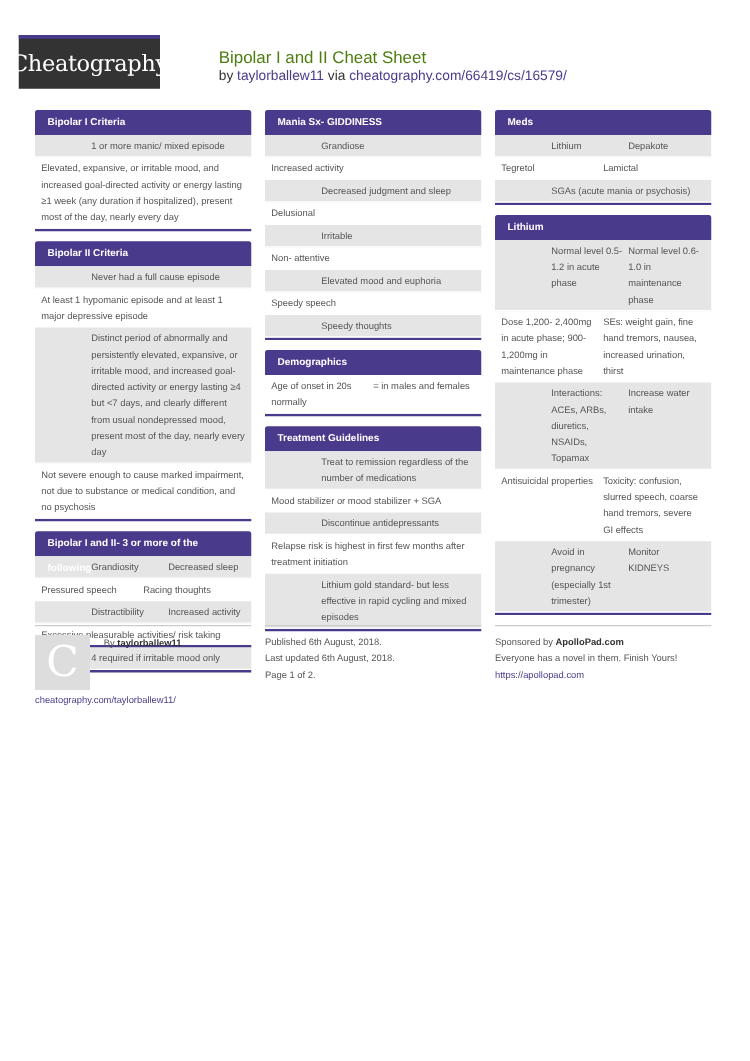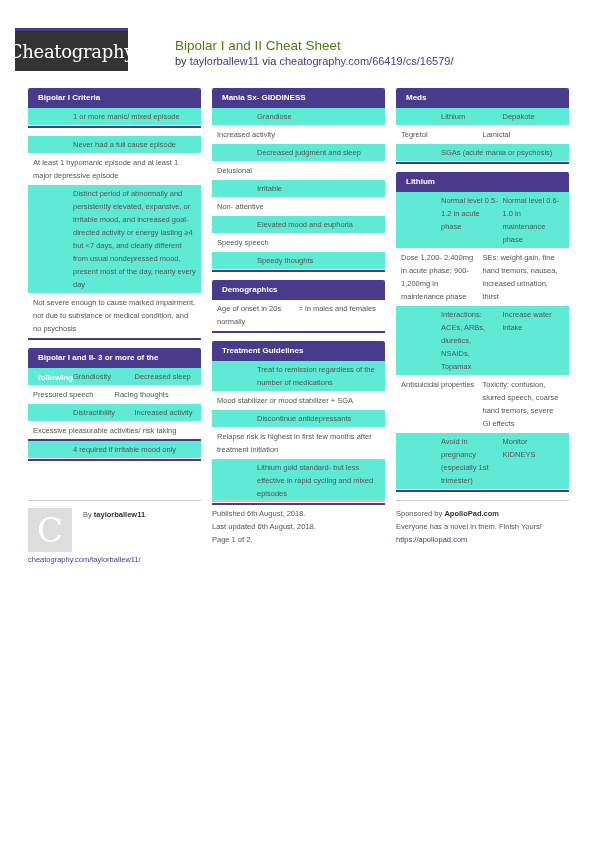--- a/index.html
+++ b/index.html
@@ -7,21 +7,21 @@
   .logo { position:absolute; left:15px; top:28px; width:113px; height:43px; background:#333333; border-top:3px solid #4a3a8c; box-sizing:border-box; display:flex; align-items:center; justify-content:center; }
   .logo span { color:#fff; font-family:"DejaVu Serif", serif; font-size:18px; letter-spacing:-0.3px; }
   .title { position:absolute; left:175px; top:38px; font-size:13.5px; color:#4d7c0f;text-align:right; }
   .subtitle { position:absolute; left:175px; top:55px; font-size:11px; color:#4a3a8c; }
   .subtitle .via { color:#333; }
   .col { position:absolute; top:88px; width:173px; }
   .c1 { left:28px; } .c2 { left:212px; } .c3 { left:396px; }
   .section { margin-bottom:8px; border-bottom:2px solid #4a3a8c; }
   .sec-head { background:#4a3a8c; color:#fff; font-weight:bold; font-size:8px; padding:0 10px; height:20px; line-height:20px; border-radius:2px 2px 0 0; }
   .row { font-size:7.5px; line-height:13px; padding:2px 5px; color:#555; border-bottom:1px solid #fff; }
-  .row.alt { background:#5eead4;padding-left:45px; }
+  .row.alt { background:#e5e5e5;padding-left:45px; }
   .row.two { display:flex; }
   .row.two > div { flex:1; padding-right:3px; }
   .footer { position:absolute; top:500px; }
   .fline { border-top:1px solid #cccccc; width:173px; }
   .avatar { position:absolute; left:0; top:8px; width:44px; height:44px; background:#dddddd; display:flex; align-items:center; justify-content:center; }
   .avatar span { color:#fff; font-family:"DejaVu Serif", serif; font-size:34px; }
   .by { position:absolute; left:55px; top:10px; font-size:7.5px; color:#555; white-space:nowrap; }
   .by b { color:#333; }
   .authlink { position:absolute; left:0; top:55px; font-size:7.5px; color:#4a3a8c; white-space:nowrap; }
   .ftext { font-size:7.5px; line-height:13px; color:#555; padding-top:6px; }
@@ -39,22 +39,24 @@
   <span class="via">by</span>
   <span>taylorballew11</span>
   <span class="via">via</span>
   <span>cheatography.com/66419/cs/16579/</span>
 </div>
 
 <div class="col c1">
   <div class="section">
     <div class="sec-head">Bipolar I Criteria</div>
     <div class="row alt">1 or more manic/ mixed episode</div>
+    <div class="row">Elevated, expansive, or irritable mood, and increased goal-directed activity or energy lasting ≥1 week (any duration if hospitalized), present most of the day, nearly every day</div>
   </div>
   <div class="section">
+    <div class="sec-head">Bipolar II Criteria</div>
     <div class="row alt">Never had a full cause episode</div>
     <div class="row">At least 1 hypomanic episode and at least 1 major depressive episode</div>
     <div class="row alt">Distinct period of abnormally and persistently elevated, expansive, or irritable mood, and increased goal-directed activity or energy lasting ≥4 but &lt;7 days, and clearly different from usual nondepressed mood, present most of the day, nearly every day</div>
     <div class="row">Not severe enough to cause marked impairment, not due to substance or medical condition, and no psychosis</div>
   </div>
   <div class="section">
     <div class="sec-head">Bipolar I and II- 3 or more of the following</div>
     <div class="row alt two">
         <div>Grandiosity</div>
         <div>Decreased sleep</div>

